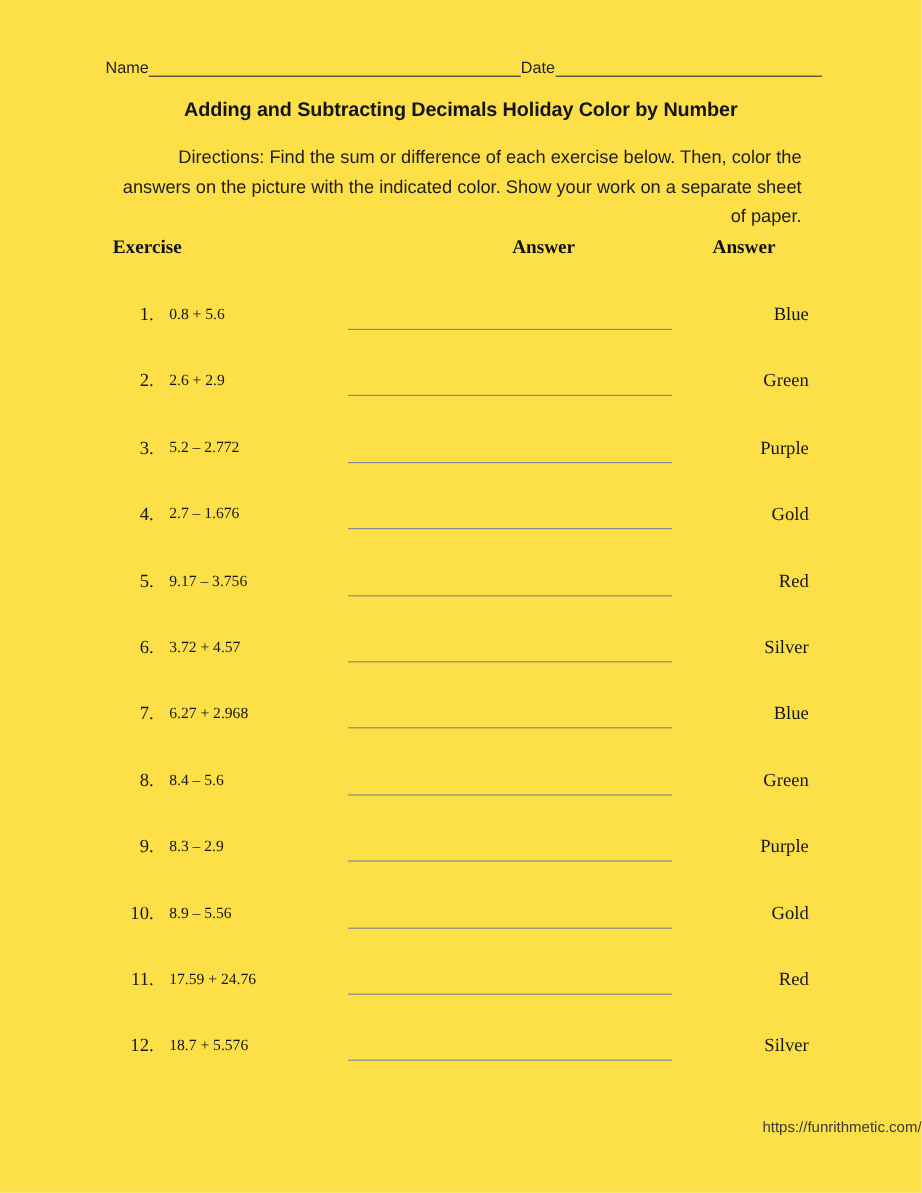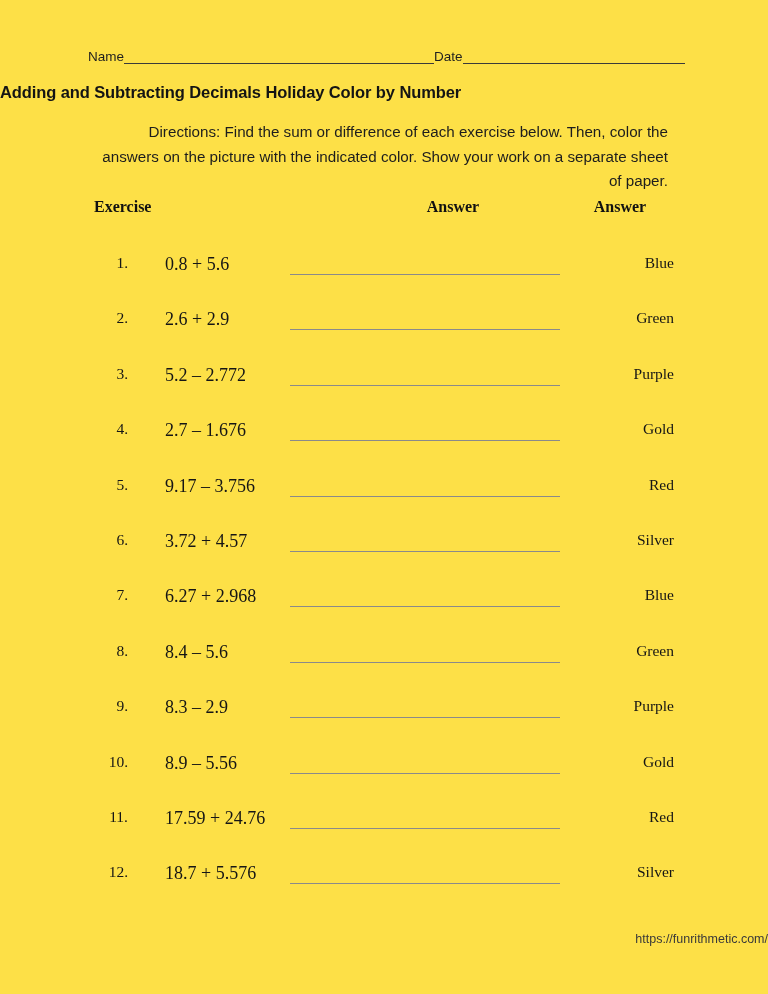--- a/index.html
+++ b/index.html
@@ -47,20 +47,21 @@
   }
   .nd-rule.name-rule { width: 310px; }
   .nd-rule.date-rule { width: 222px; }
 
   
   .title {
     position: absolute;
     left: 0;
     right: 0;
     top: 83px;
+    text-align: center;
     font-family: "Liberation Sans", sans-serif;
     font-size: 16.5px;
     font-weight: bold;
     letter-spacing: -0.1px;
     color: #141414;
   }
 
   
   .directions {
     position: absolute;
@@ -125,24 +126,23 @@
     text-align: right;
     font-family: "Liberation Serif", serif;
     font-size: 15.5px;
     color: #151515;
   }
   .row .expr {
     position: absolute;
     left: 141px;
     top: 0;
     font-family: "Liberation Serif", serif;
-    font-size: 18px;
+    font-size: 13px;
     color: #151515;
     white-space: nowrap;
-    margin-left: 24px;
   }
   .row .answer-line {
     position: absolute;
     left: 290px;
     top: 20px;
     width: 270px;
     border-bottom: 1.2px solid #8a8a8a;
     height: 0;
   }
   .row .color {

